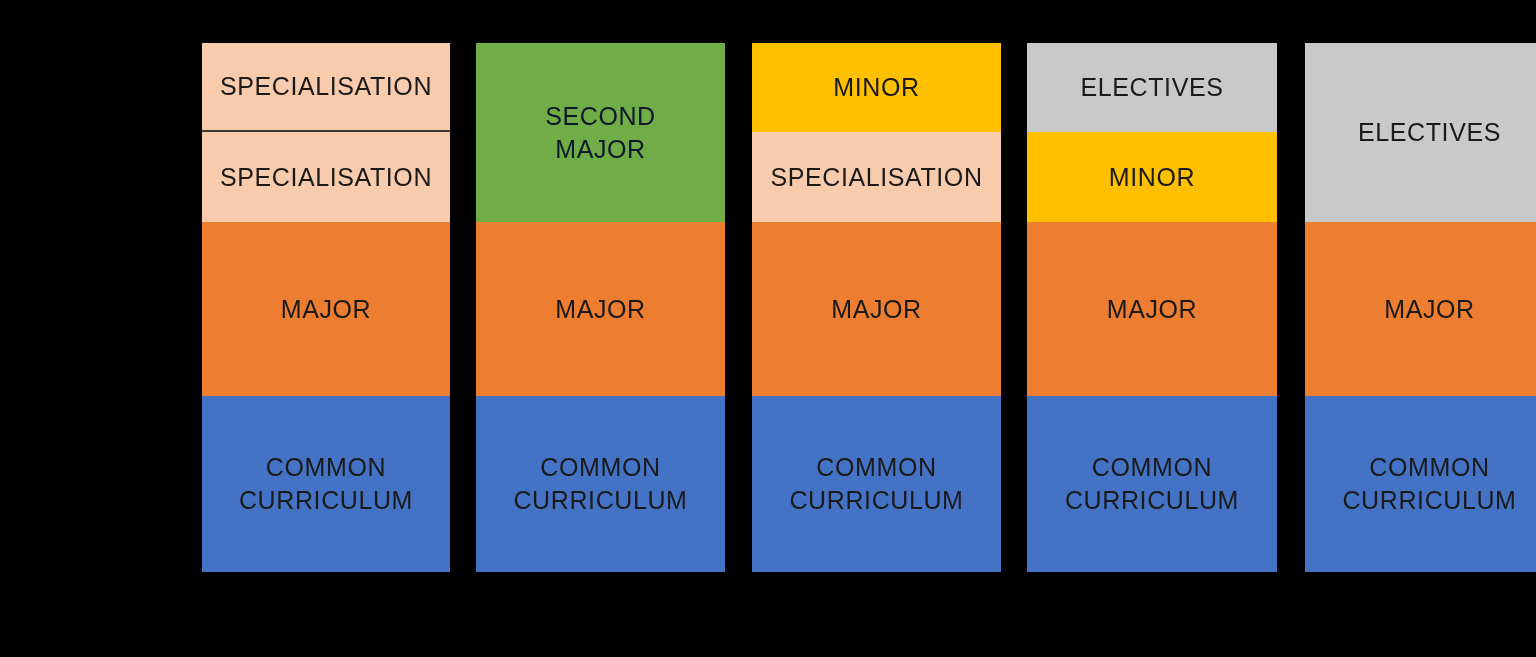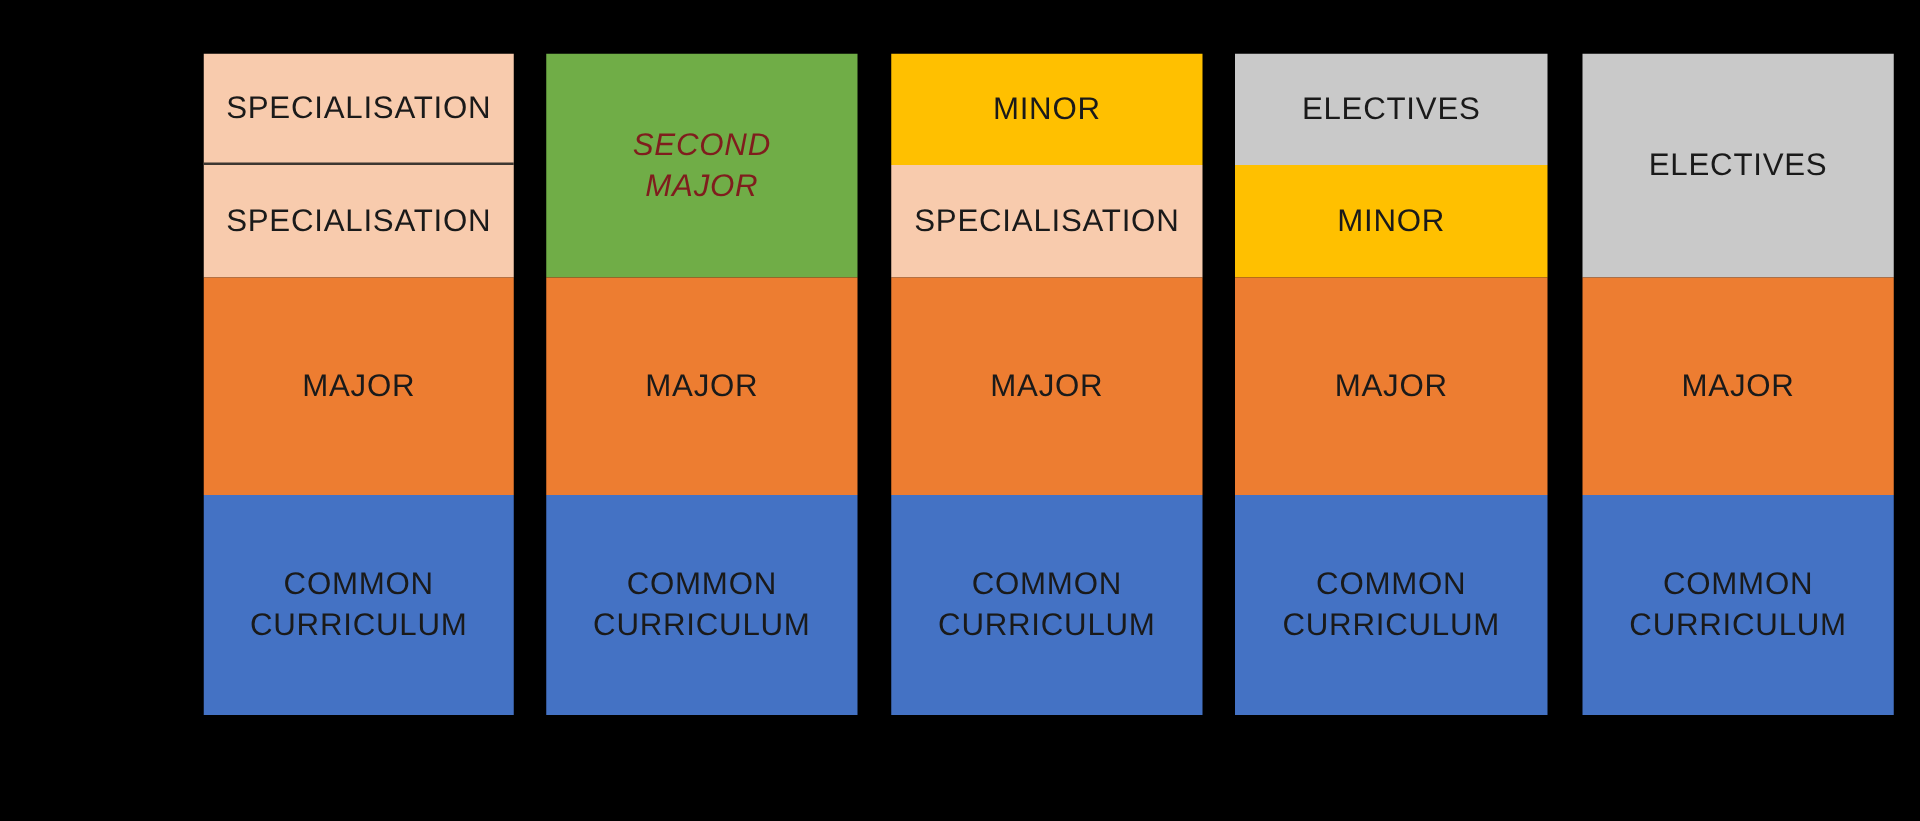--- a/index.html
+++ b/index.html
@@ -18,20 +18,21 @@
     position: absolute;
     left: 0;
     top: 0;
     width: 1536px;
     height: 657px;
   }
   .column {
     position: absolute;
     display: flex;
     flex-direction: column;
+    margin-left: 39px;
   }
   .segment {
     box-sizing: border-box;
     display: flex;
     align-items: center;
     justify-content: center;
     text-align: center;
   }
   .segment.has-divider {
     border-bottom: 2px solid #3d3731;
@@ -59,21 +60,21 @@
       <div class="segment" style="height: 174px; background: rgb(237, 125, 49);">
         <span class="segment-label" style="color: rgb(26, 26, 26);">MAJOR</span>
       </div>
       <div class="segment" style="height: 176px; background: rgb(68, 114, 196);">
         <span class="segment-label" style="color: rgb(26, 26, 26);">COMMON
 CURRICULUM</span>
       </div>
     </div>
     <div class="column" style="left: 437px; top: 43px; width: 249px;">
       <div class="segment" style="height: 179px; background: rgb(112, 173, 71);">
-        <span class="segment-label" style="color: #7f1d1d; font-style: italic;">SECOND
+        <span class="segment-label" style="color: #0f172a;">SECOND
 MAJOR</span>
       </div>
       <div class="segment" style="height: 174px; background: rgb(237, 125, 49);">
         <span class="segment-label" style="color: rgb(26, 26, 26);">MAJOR</span>
       </div>
       <div class="segment" style="height: 176px; background: rgb(68, 114, 196);">
         <span class="segment-label" style="color: rgb(26, 26, 26);">COMMON
 CURRICULUM</span>
       </div>
     </div>

